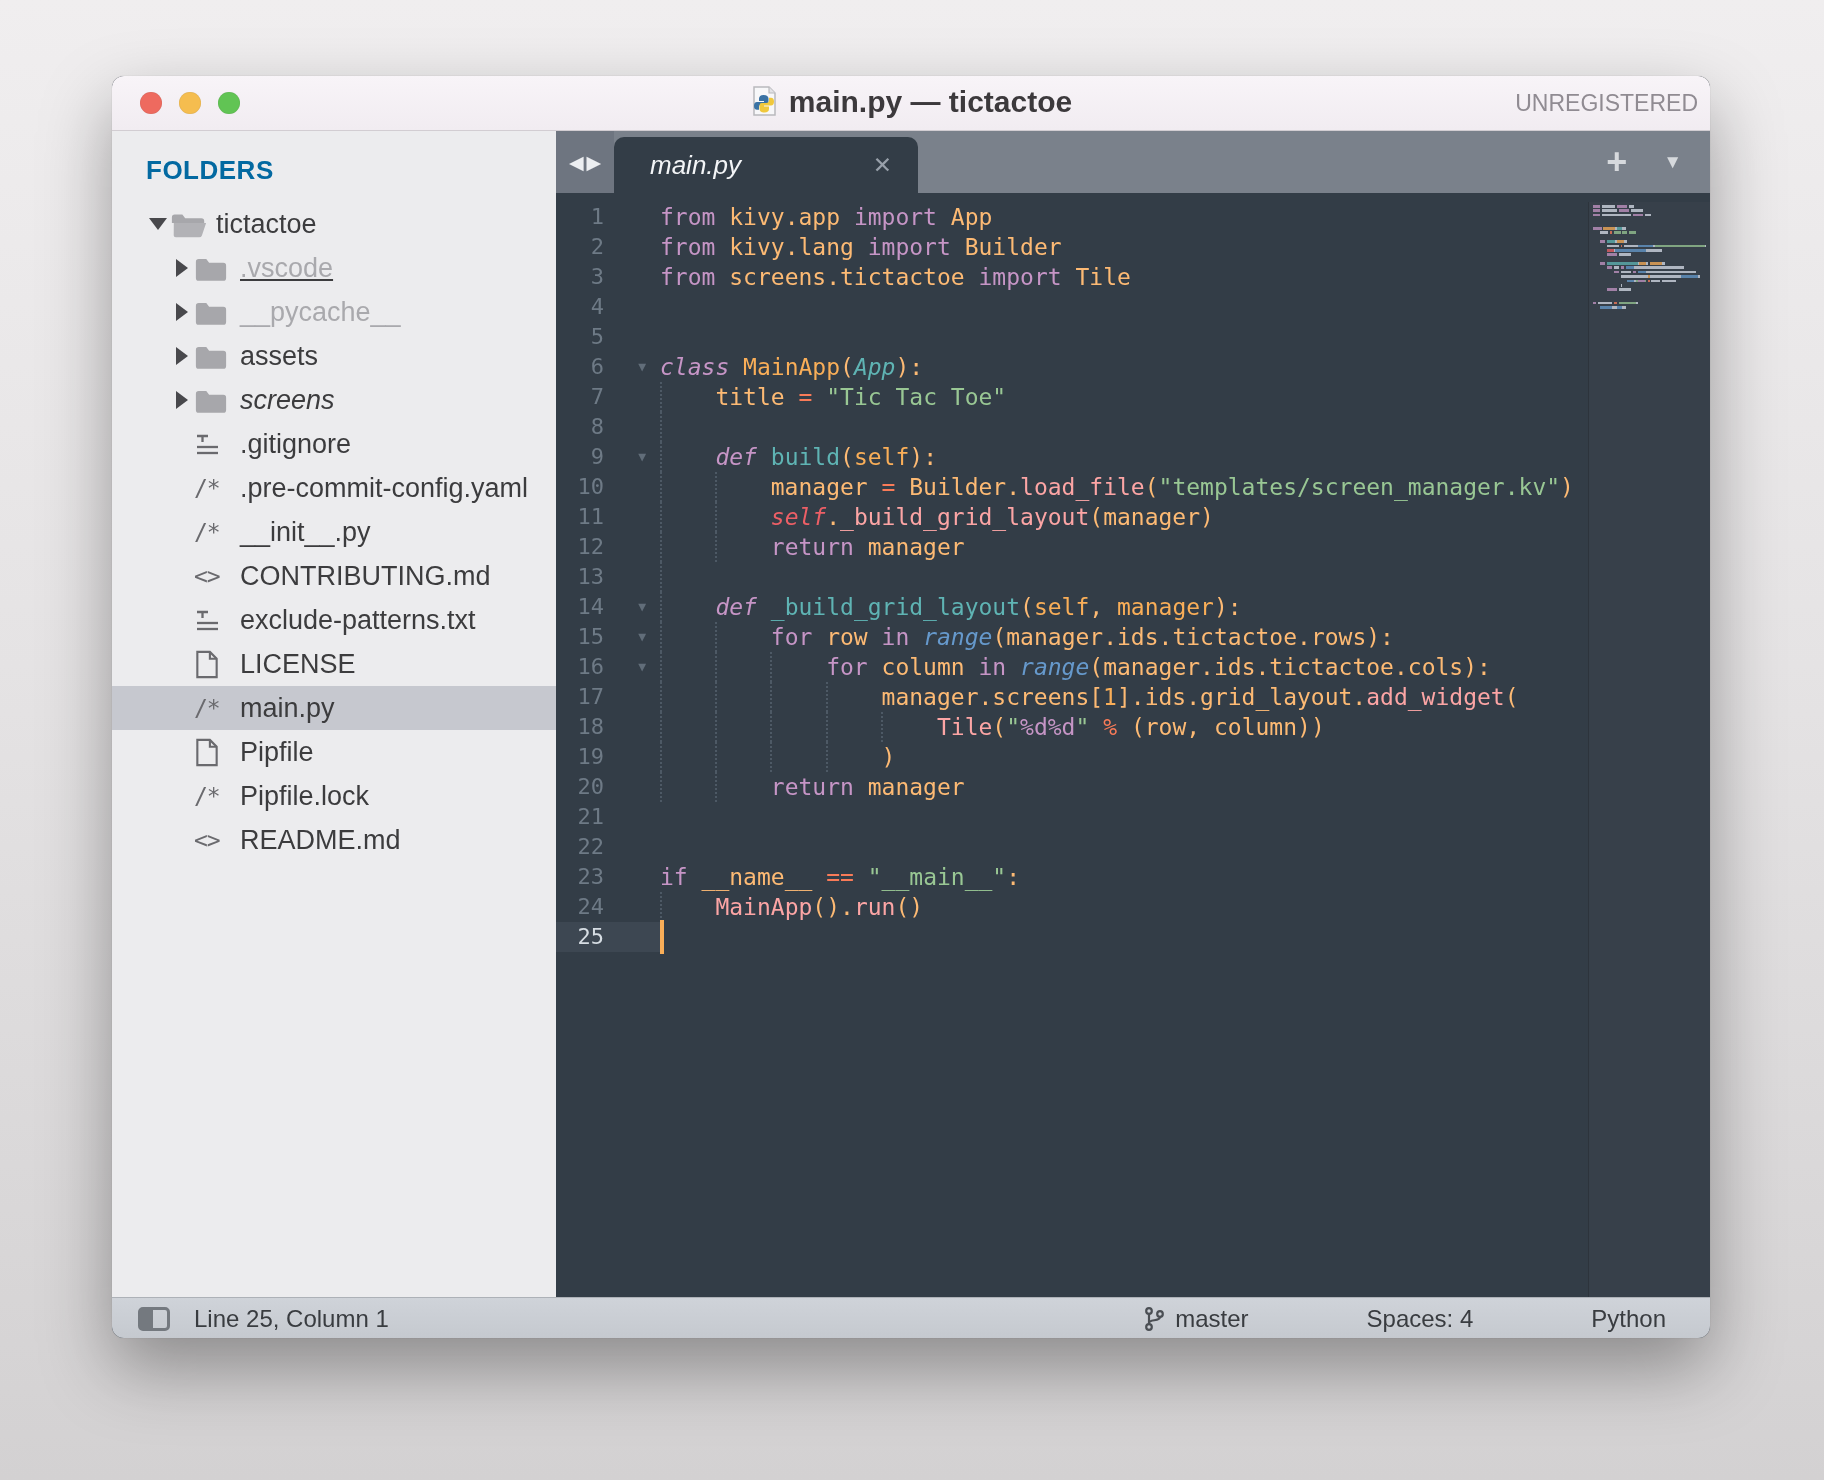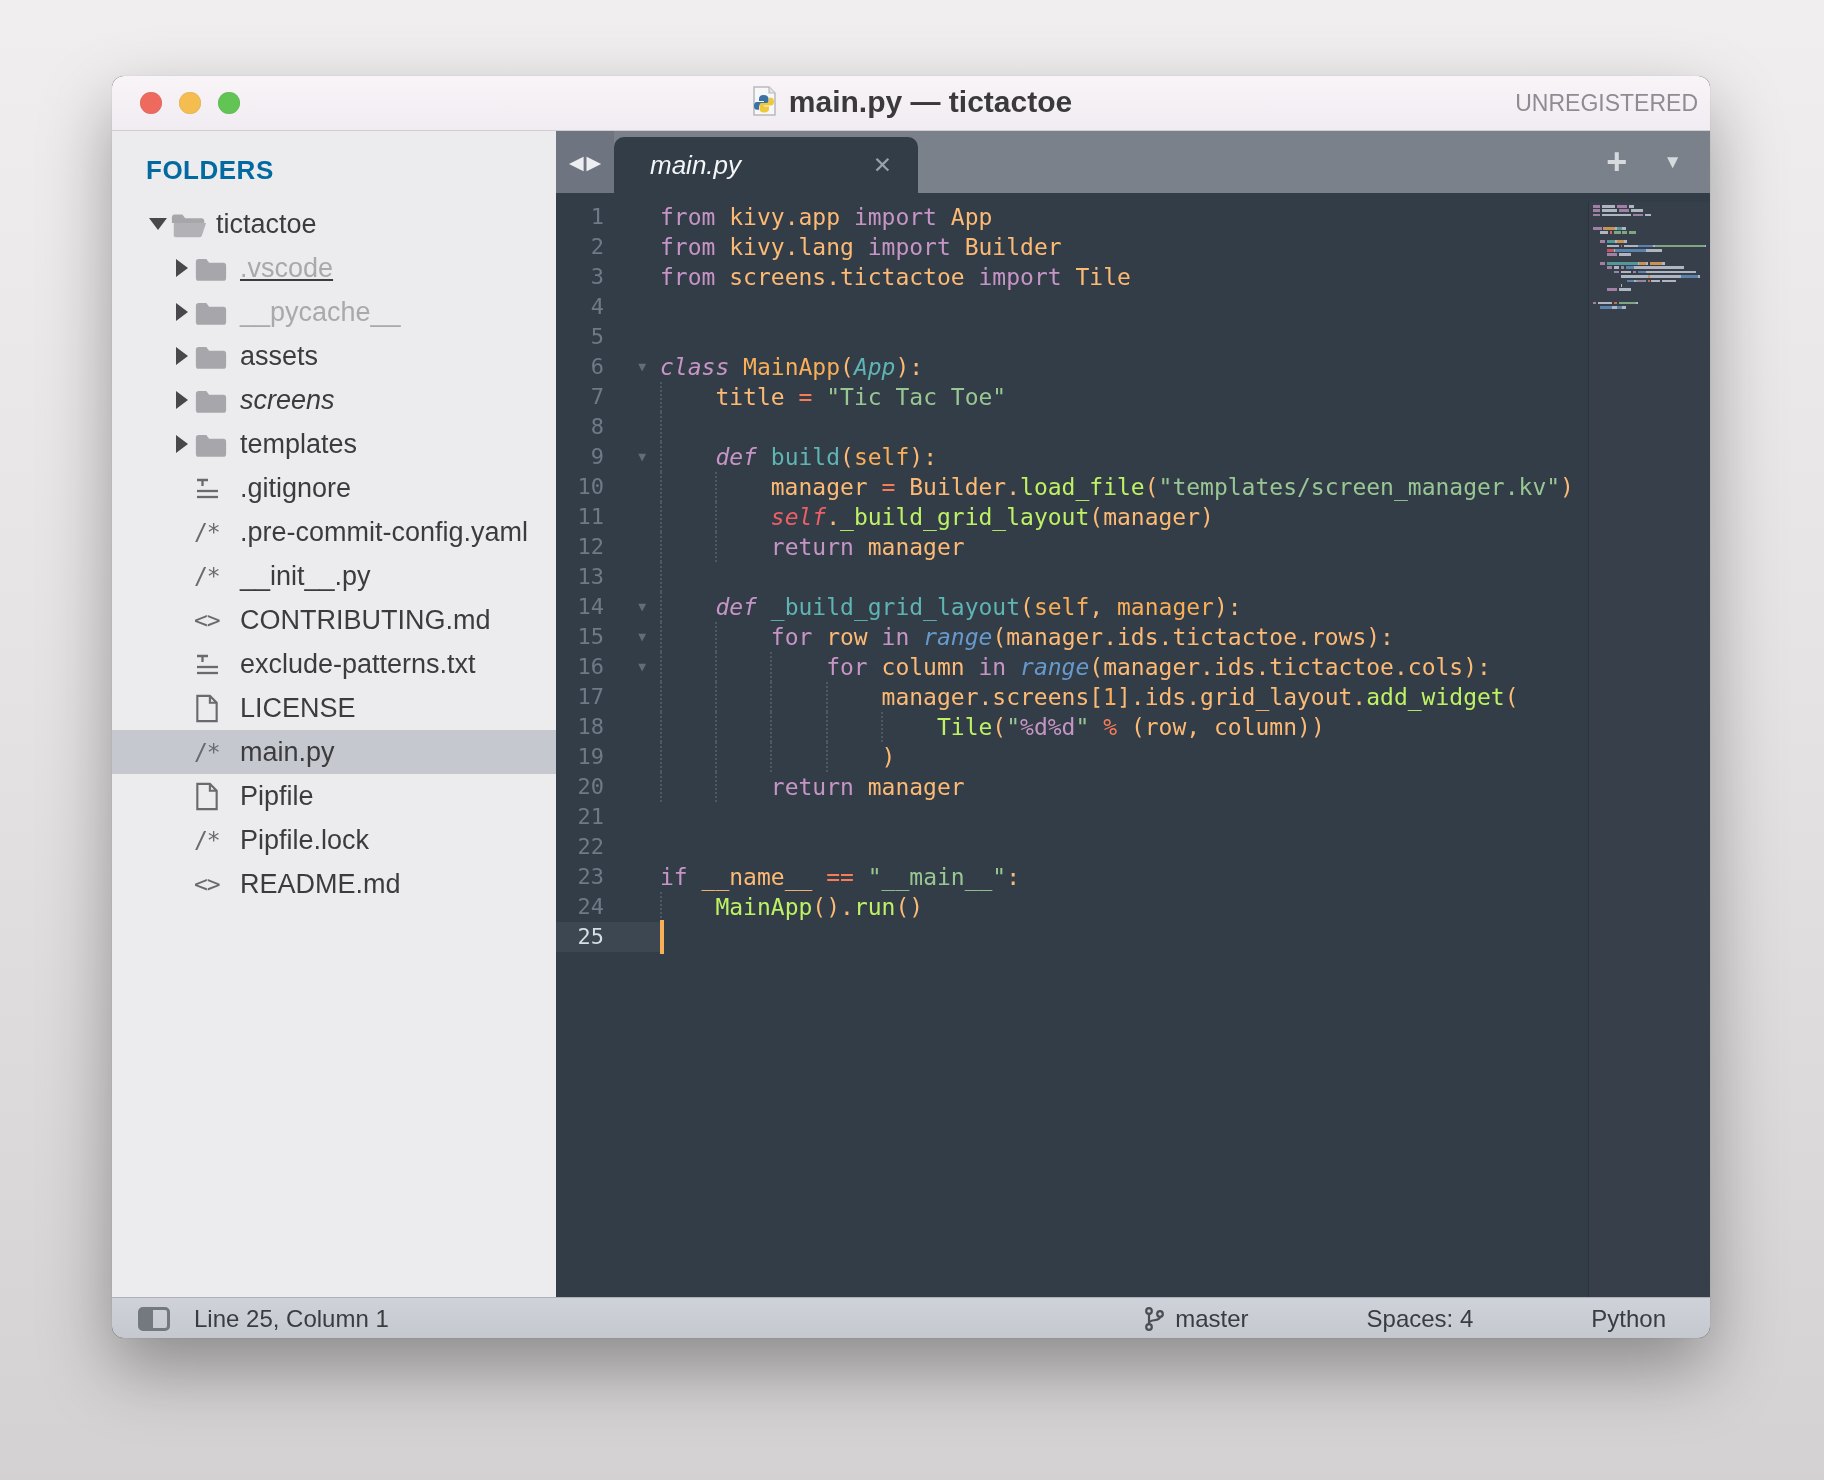--- a/index.html
+++ b/index.html
@@ -58,21 +58,21 @@
   .code{position:absolute;left:0;top:62px;right:0;bottom:0;background:#333d47;padding-top:9px;overflow:hidden;}
   .line{display:flex;height:30px;line-height:30px;font-family:"DejaVu Sans Mono",monospace;font-size:23px;}
   .gutter{flex:0 0 104px;position:relative;text-align:right;padding-right:56px;box-sizing:border-box;
     color:#6e7a86;font-size:22px;}
   .line.current .gutter{background:#3d4752;color:#d6dde3;}
   .fold{position:absolute;right:14px;top:0;height:30px;font-size:13px;color:#616d79;display:flex;align-items:center;}
   .content{position:relative;white-space:pre;flex:1;color:#d8dee9;}
   .guide{position:absolute;top:0;bottom:0;border-left:2px dotted rgba(125,142,158,.35);}
   .caret{position:absolute;left:0;top:-2px;width:4px;height:34px;background:#f9ae58;}
   .tok-kw{color:#c695c6}.tok-kwi{color:#c695c6;font-style:italic}
-  .tok-fn{color:#bef264}.tok-fni{color:#6699cc;font-style:italic}
+  .tok-fn{color:#fca5a5}.tok-fni{color:#6699cc;font-style:italic}
   .tok-defn{color:#5fb4b4}.tok-cls{color:#f9ae58}
   .tok-sup{color:#5fb4b4;font-style:italic}.tok-par{color:#f9ae58}
   .tok-slf{color:#ec5f66;font-style:italic}.tok-str{color:#99c794}
   .tok-fmt{color:#c695c6}.tok-op{color:#f97b58}
   .tok-num{color:#f9ae58}.tok-txt{color:#fdba74}
   
   .minimap{position:absolute;top:9px;right:0;width:122px;bottom:0;
     border-left:1px solid rgba(0,0,0,.18);background:rgba(255,255,255,.02);padding:3px 0 0 4px;box-sizing:border-box;}
   .mrow{height:2.6px;margin-bottom:1.8px;display:flex;}
   .mseg{height:100%;opacity:.75;flex:none;}
@@ -165,31 +165,20 @@
           <div class="row" style="padding-left: 58px; font-style: italic;">
             <span class="arrow">
               <span class="tri-right"></span>
             </span>
             <span class="icobox">
               <svg width="34" height="27" viewBox="0 0 36 28">
                 <path d="M2 7 Q2 4 5 4 L13 4 L16 8 L31 8 Q34 8 34 11 L34 24 Q34 27 31 27 L5 27 Q2 27 2 24 Z" fill="#a7a7ab"></path>
               </svg>
             </span>
             <span class="label">screens</span>
-          </div>
-          <div class="row" style="padding-left: 58px;">
-            <span class="arrow">
-              <span class="tri-right"></span>
-            </span>
-            <span class="icobox">
-              <svg width="34" height="27" viewBox="0 0 36 28">
-                <path d="M2 7 Q2 4 5 4 L13 4 L16 8 L31 8 Q34 8 34 11 L34 24 Q34 27 31 27 L5 27 Q2 27 2 24 Z" fill="#a7a7ab"></path>
-              </svg>
-            </span>
-            <span class="label">templates</span>
           </div>
           <div class="row" style="padding-left: 82px;">
             <span class="icobox">
               <svg width="27" height="27" viewBox="0 0 27 27" fill="none" stroke="#6a6a6e" stroke-width="2.3">
                 <path d="M3 5 L14 5 M8.5 5 L8.5 11"></path>
                 <path d="M3 16 L24 16"></path>
                 <path d="M3 22 L24 22"></path>
               </svg>
             </span>
             <span class="label">.gitignore</span>

